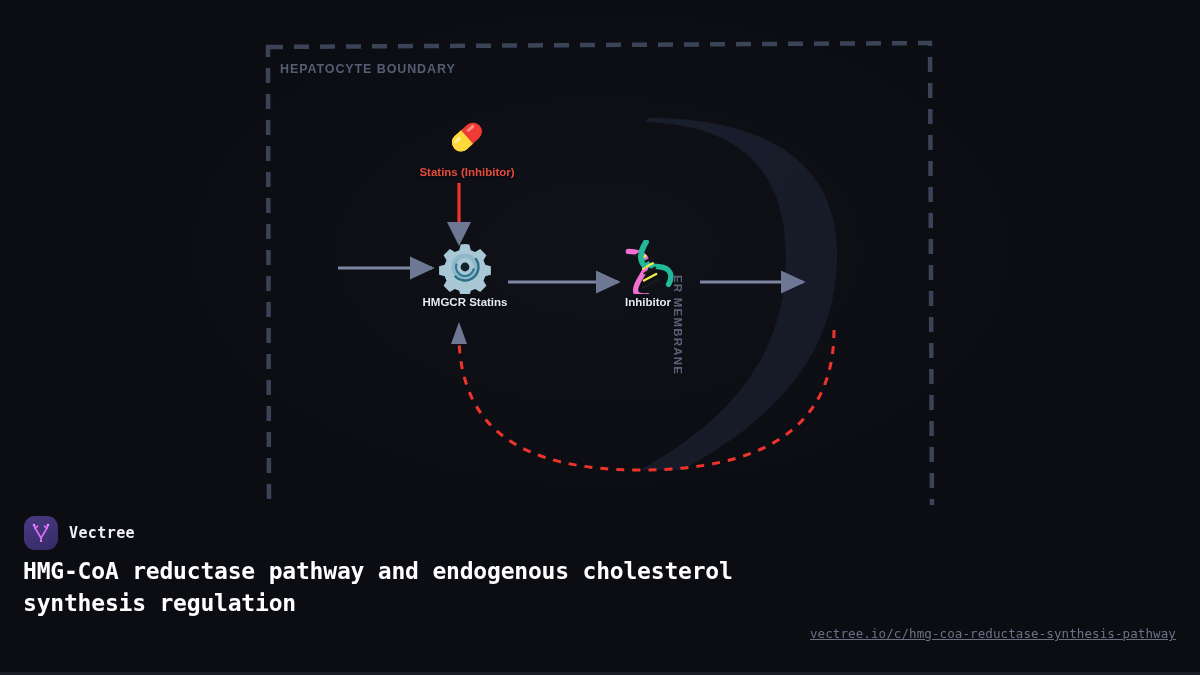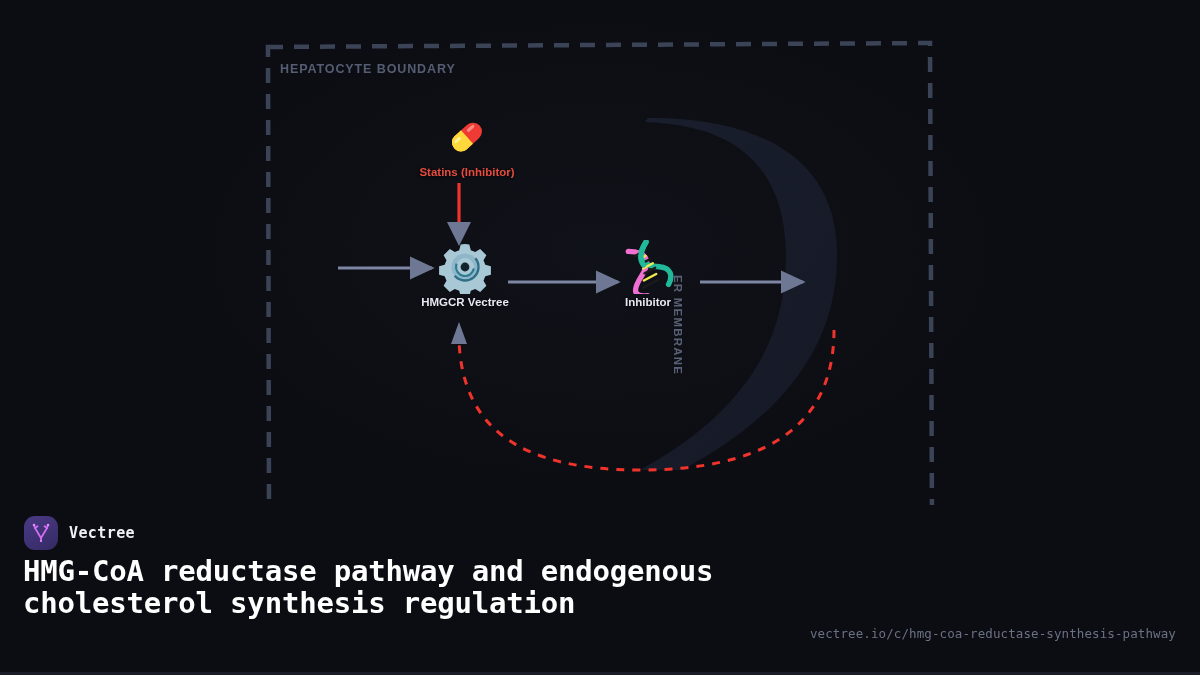--- a/index.html
+++ b/index.html
@@ -65,27 +65,27 @@
     background: linear-gradient(150deg, #4a3a86 0%, #352a63 100%);
     display: flex; align-items: center; justify-content: center;
   }
   .brand-name {
     font-family: "DejaVu Sans Mono", monospace;
     font-size: 15px; font-weight: bold; color: #f0f1f6; letter-spacing: 0.4px;
   }
   .page-title {
     position: absolute; left: 23px; top: 50px; width: 760px;
     font-family: "DejaVu Sans Mono", monospace;
-    font-size: 29px; font-weight: bold; line-height: 32px;
+    font-size: 23px; font-weight: bold; line-height: 32px;
     color: #ffffff; letter-spacing: -0.2px;
   }
   .page-url {
     position: absolute; right: 24px; top: 121px;
     font-family: "DejaVu Sans Mono", monospace;
-    font-size: 12.5px; color: #6a7185; letter-spacing: 0.1px;
+    font-size: 12.5px; color: #6a7185; letter-spacing: 0.1px; text-decoration: underline;
   }
   .bottom-rule {
     position: absolute; left: 0; bottom: 0; width: 1200px; height: 3px;
     background: #1b1d26;
   }
 </style>
 </head>
 <body>
 
 <div id="root">
@@ -160,21 +160,21 @@
       <div class="glyph">
         <svg width="54" height="54" viewBox="0 0 54 54">
           <path fill="#a9c8d6" d="M27 4 l4.3 .6 1.5 5.6 4.4 1.8 5-2.9 6.2 6.2 -2.9 5 1.8 4.4 5.6 1.5 v8.6 l-5.6 1.5 -1.8 4.4 2.9 5 -6.2 6.2 -5-2.9 -4.4 1.8 -1.5 5.6 h-8.6 l-1.5-5.6 -4.4-1.8 -5 2.9 -6.2-6.2 2.9-5 -1.8-4.4 -5.6-1.5 v-8.6 l5.6-1.5 1.8-4.4 -2.9-5 6.2-6.2 5 2.9 4.4-1.8 1.5-5.6 Z"></path>
           <circle cx="27" cy="27" r="13.5" fill="#8fb7c9"></circle>
           <circle cx="27" cy="27" r="13.5" fill="none" stroke="#2e6f86" stroke-width="2.4" stroke-dasharray="42 100" transform="rotate(-40 27 27)"></circle>
           <circle cx="27" cy="27" r="9" fill="#a9c8d6"></circle>
           <circle cx="27" cy="27" r="9" fill="none" stroke="#2e7a93" stroke-width="2.2" stroke-dasharray="30 80" transform="rotate(10 27 27)"></circle>
           <circle cx="27" cy="27" r="4.4" fill="#12232c"></circle>
         </svg>
       </div>
-      <div class="caption">HMGCR Vectree</div>
+      <div class="caption">HMGCR Statins</div>
     </div>
 
     <div class="node" style="left:648px; top:240px;">
       <div class="glyph">
         <svg width="54" height="54" viewBox="0 0 54 54">
           <g transform="rotate(-28 27 27)">
             <path d="M17 4 C 33 13, 33 23, 17 32 C 1 41, 1 47, 13 52" fill="none" stroke="#f06fd0" stroke-width="5.4" stroke-linecap="round"></path>
             <path d="M37 4 C 21 13, 21 23, 37 32 C 47 38, 45 47, 37 52" fill="none" stroke="#22b99a" stroke-width="5.4" stroke-linecap="round"></path>
             <g stroke-linecap="round" stroke-width="2.4">
               <line x1="21" y1="11" x2="33" y2="11" stroke="#1b1b1b"></line>

